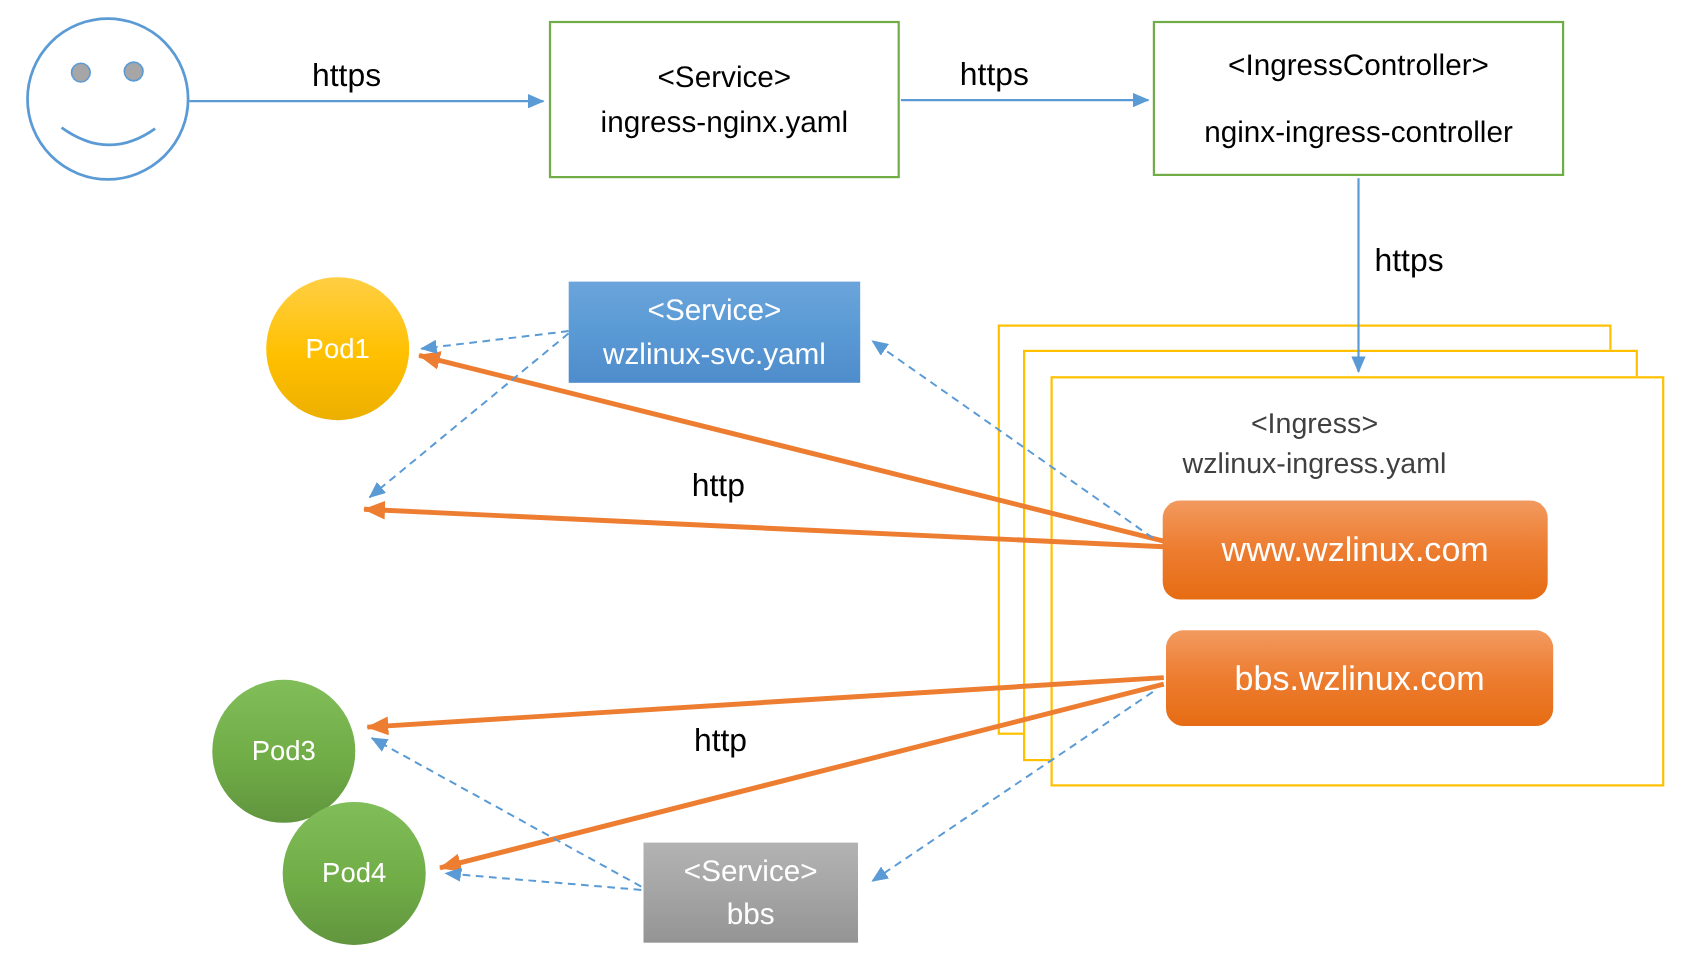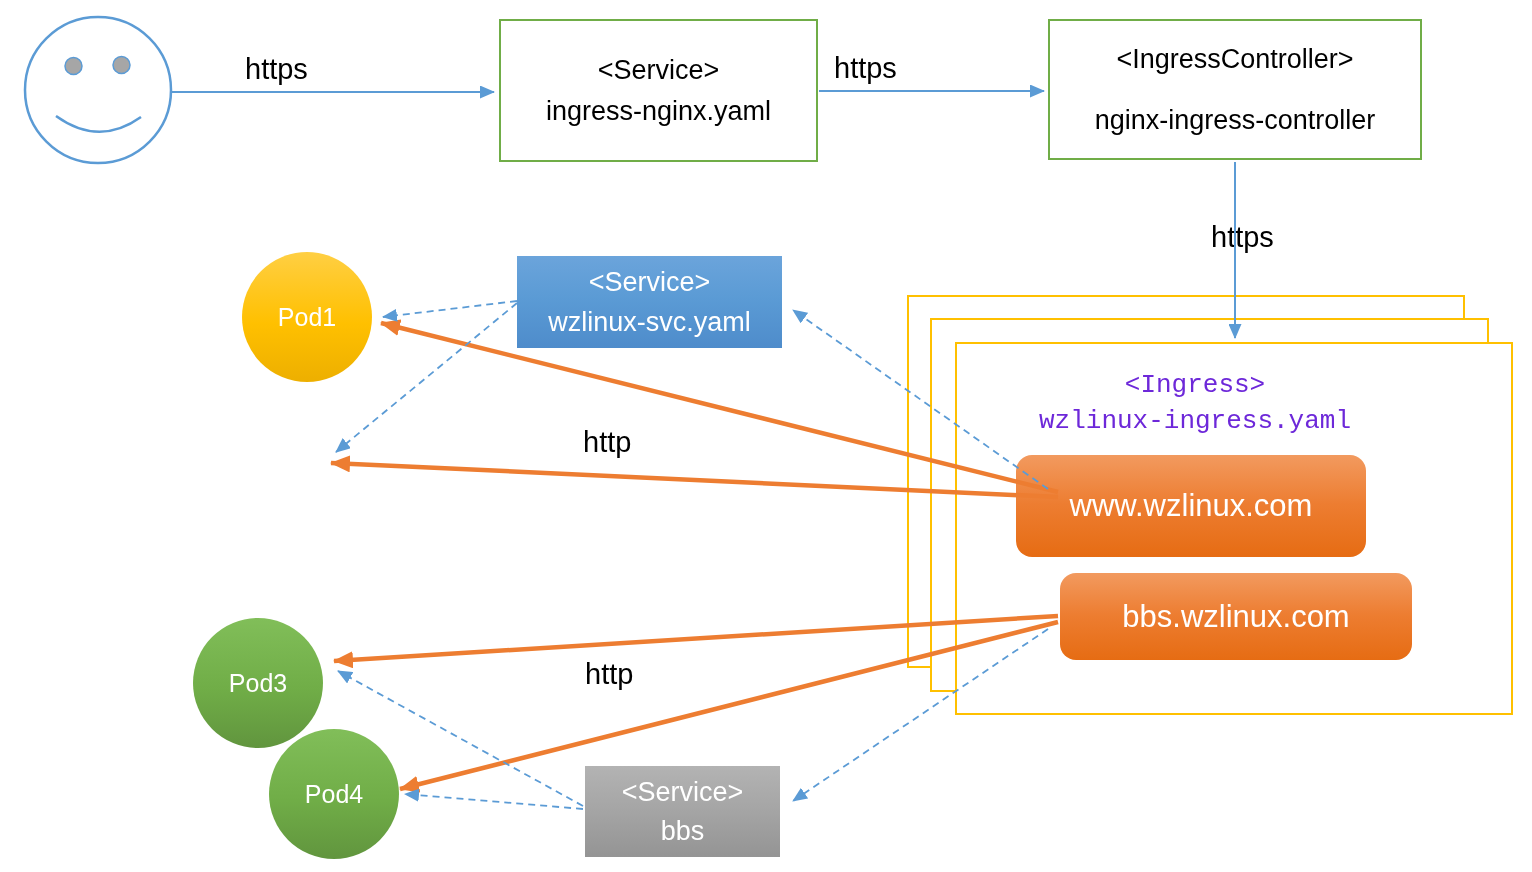--- a/index.html
+++ b/index.html
@@ -8,47 +8,47 @@
     font-family:"Liberation Sans",sans-serif;
     --accent-blue:#5B9BD5;--accent-green:#70AD47;--accent-gold:#FFC000;
     --accent-orange:#ED7D31;--accent-gray:#A6A6A6;
   }
   .box{position:absolute;display:flex;flex-direction:column;align-items:center;justify-content:center;box-sizing:border-box;}
   .green-box{background:#fff;border:2.5px solid var(--accent-green);color:#000;font-size:27px;line-height:41px;z-index:4;}
   .yellow-frame{position:absolute;background:#fff;border:2.5px solid var(--accent-gold);box-sizing:border-box;}
   .frame-back{z-index:1;}
   .frame-middle{z-index:2;}
   .frame-front{z-index:3;}
-  .ingress-title{position:absolute;z-index:4;color:#6d28d9;font-size:26px;line-height:36px;text-align:center;font-family:Liberation Mono, monospace;}
+  .ingress-title{position:absolute;z-index:4;color:#404040;font-size:26px;line-height:36px;text-align:center;}
   .host{position:absolute;z-index:4;border-radius:16px;color:#fff;font-size:31px;display:flex;align-items:center;justify-content:center;
         background:linear-gradient(180deg,#F29A5F 0%,#ED7D31 48%,#E66C13 100%);}
   .blue-box{background:linear-gradient(180deg,#6BA4DB 0%,#5B9BD5 45%,#4E8CCB 100%);color:#fff;font-size:27px;line-height:40px;z-index:4;border:none;}
   .gray-box{background:linear-gradient(180deg,#B3B3B3 0%,#A6A6A6 45%,#949494 100%);color:#fff;font-size:27px;line-height:39px;z-index:4;border:none;}
   .pod{position:absolute;z-index:4;width:130px;height:130px;border-radius:50%;color:#fff;font-size:25px;
        display:flex;align-items:center;justify-content:center;}
   .pod-gold{background:linear-gradient(180deg,#FFCF43 0%,#FFC000 55%,#EDAF00 100%);}
   .pod-green{background:linear-gradient(180deg,#81BE59 0%,#70AD47 55%,#61953E 100%);}
-  .edge-label{position:absolute;z-index:6;width:140px;color:#000;font-size:29px;}
+  .edge-label{position:absolute;z-index:6;width:140px;color:#000;font-size:29px;text-align:center;}
   #edges{position:absolute;left:0;top:0;z-index:10;pointer-events:none;}
 </style>
 </head>
 <body>
 
 <div id="canvas" style="--accent-blue: #5B9BD5; --accent-green: #70AD47; --accent-gold: #FFC000; --accent-orange: #ED7D31; --accent-gray: #A6A6A6;">
 
   <div class="yellow-frame frame-back" style="left:907px;top:295px;width:558px;height:373px;"></div>
   <div class="yellow-frame frame-middle" style="left:930px;top:318px;width:559px;height:374px;"></div>
   <div class="yellow-frame frame-front" style="left:955px;top:342px;width:558px;height:373px;"></div>
 
   <div class="ingress-title" style="left:975px;top:367px;width:440px;">
     <div>&lt;Ingress&gt;</div>
     <div>wzlinux-ingress.yaml</div>
   </div>
 
-  <div class="host" style="left:1016px;top:455px;width:350px;height:102px;">
+  <div class="host" style="left:1057px;top:455px;width:350px;height:90px;">
     <span>www.wzlinux.com</span>
   </div>
   <div class="host" style="left:1060px;top:573px;width:352px;height:87px;">
     <span>bbs.wzlinux.com</span>
   </div>
 
   <div class="box green-box" style="left:499px;top:19px;width:319px;height:143px;">
     <div>&lt;Service&gt;</div>
     <div>ingress-nginx.yaml</div>
   </div>
@@ -66,21 +66,21 @@
     <div>&lt;Service&gt;</div>
     <div>bbs</div>
   </div>
 
   <div class="pod pod-gold" style="left:242px;top:252px;">
     <span>Pod1</span>
   </div>
   <div class="pod pod-green" style="left:193px;top:618px;">
     <span>Pod3</span>
   </div>
-  <div class="pod pod-green" style="left:269px;top:729px;">
+  <div class="pod pod-green" style="left:257px;top:729px;">
     <span>Pod4</span>
   </div>
 
   <div class="edge-label" style="left:245px;top:53px;">https</div>
   <div class="edge-label" style="left:834px;top:52px;">https</div>
   <div class="edge-label" style="left:1211px;top:221px;">https</div>
   <div class="edge-label" style="left:583px;top:426px;">http</div>
   <div class="edge-label" style="left:585px;top:658px;">http</div>
 
   <svg id="edges" width="1532" height="872" viewBox="0 0 1532 872">

